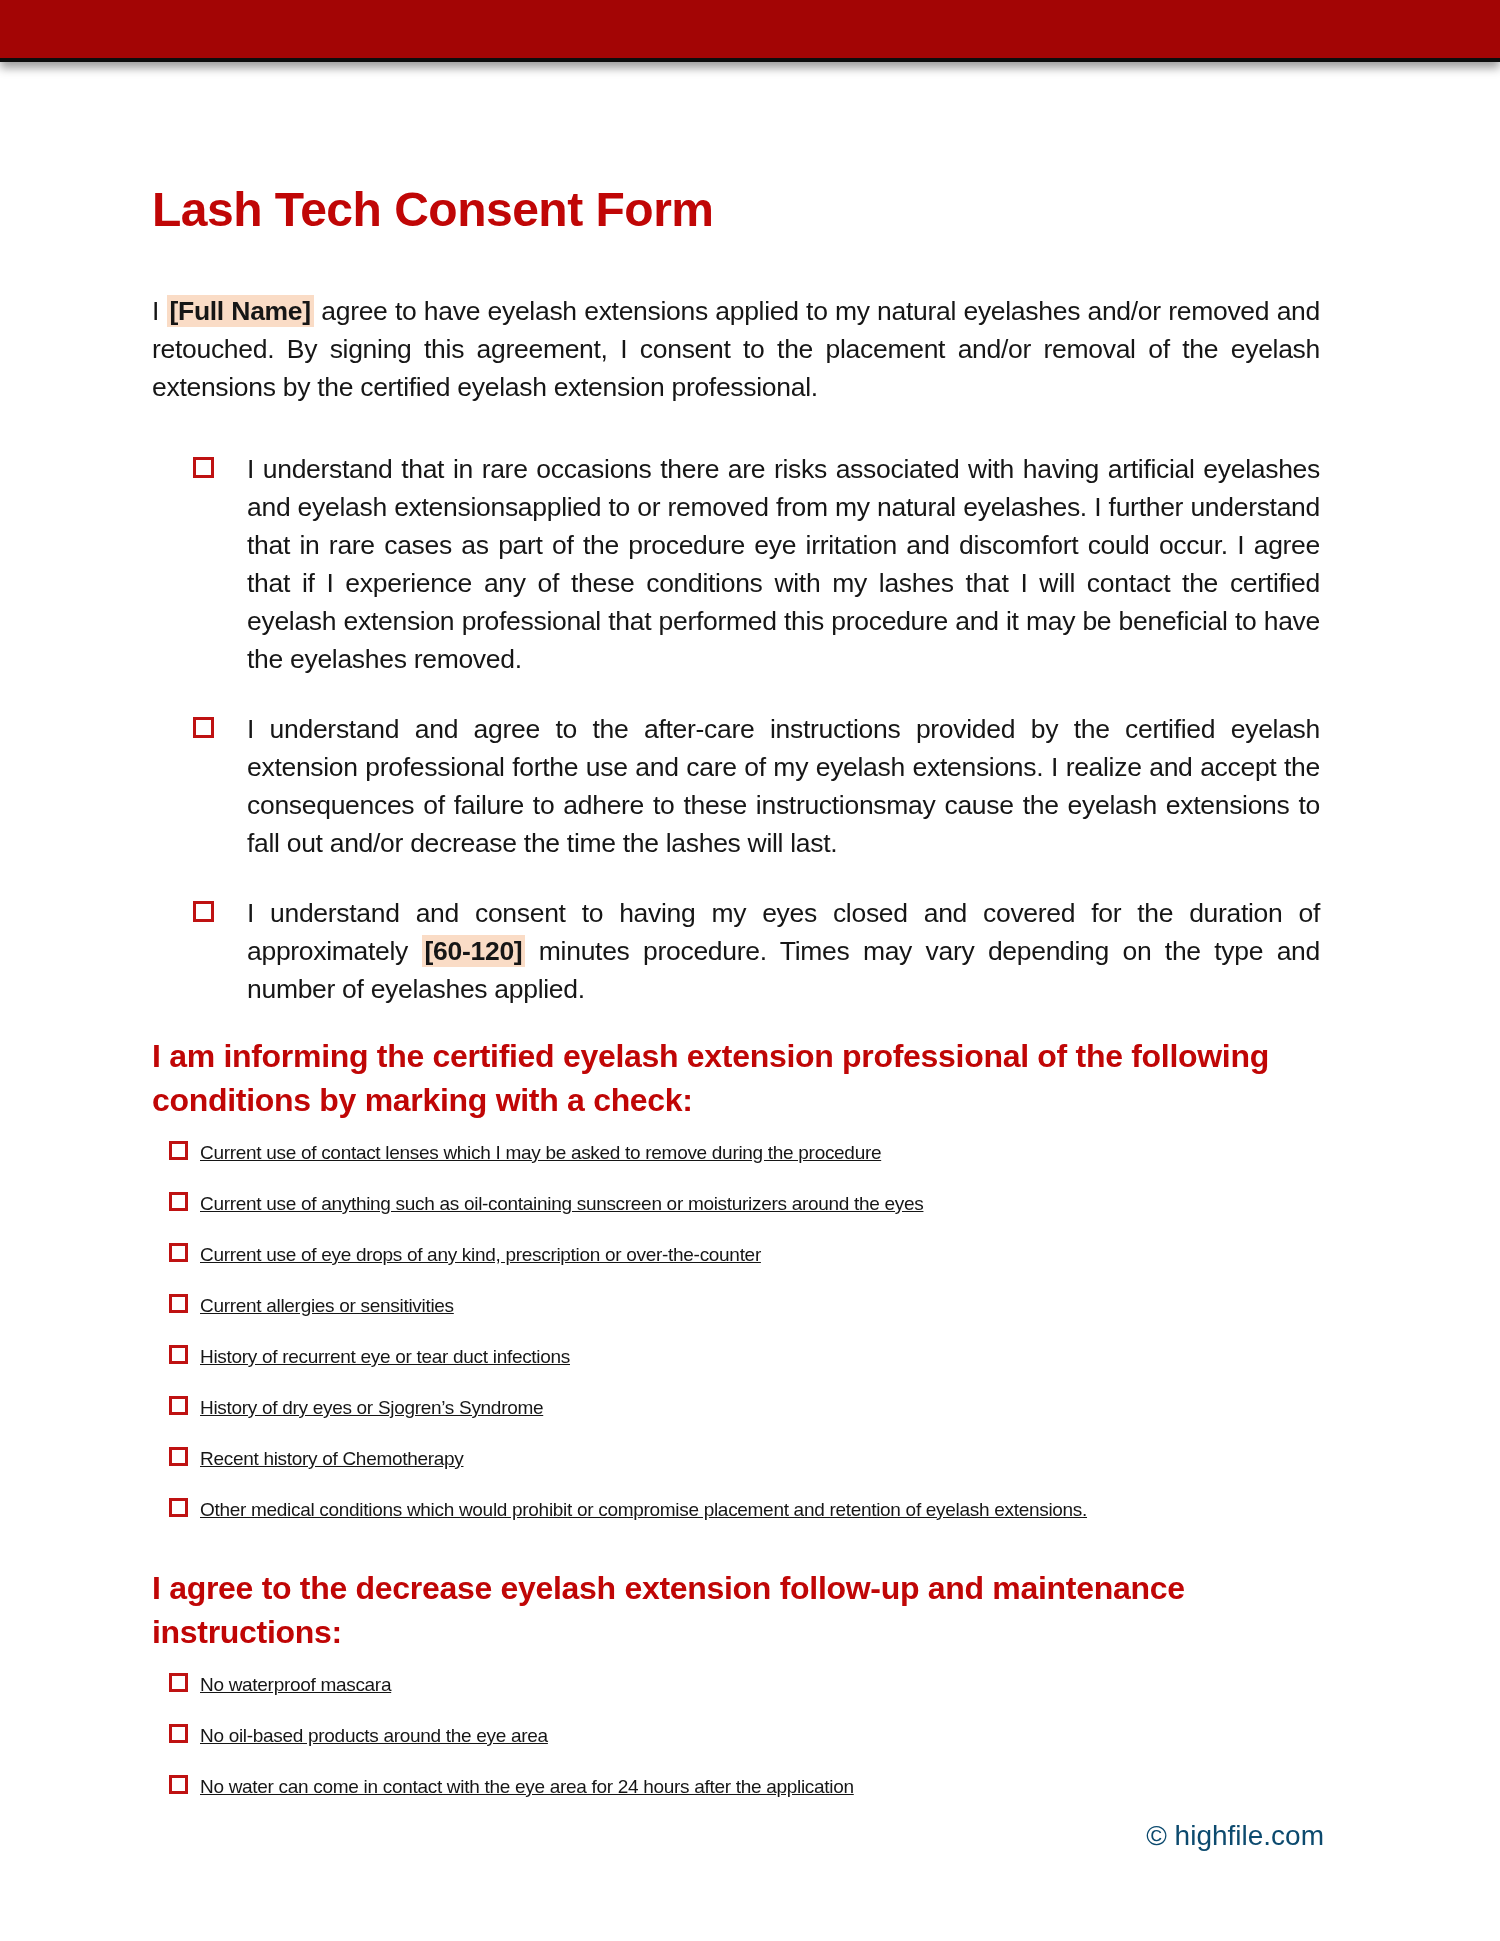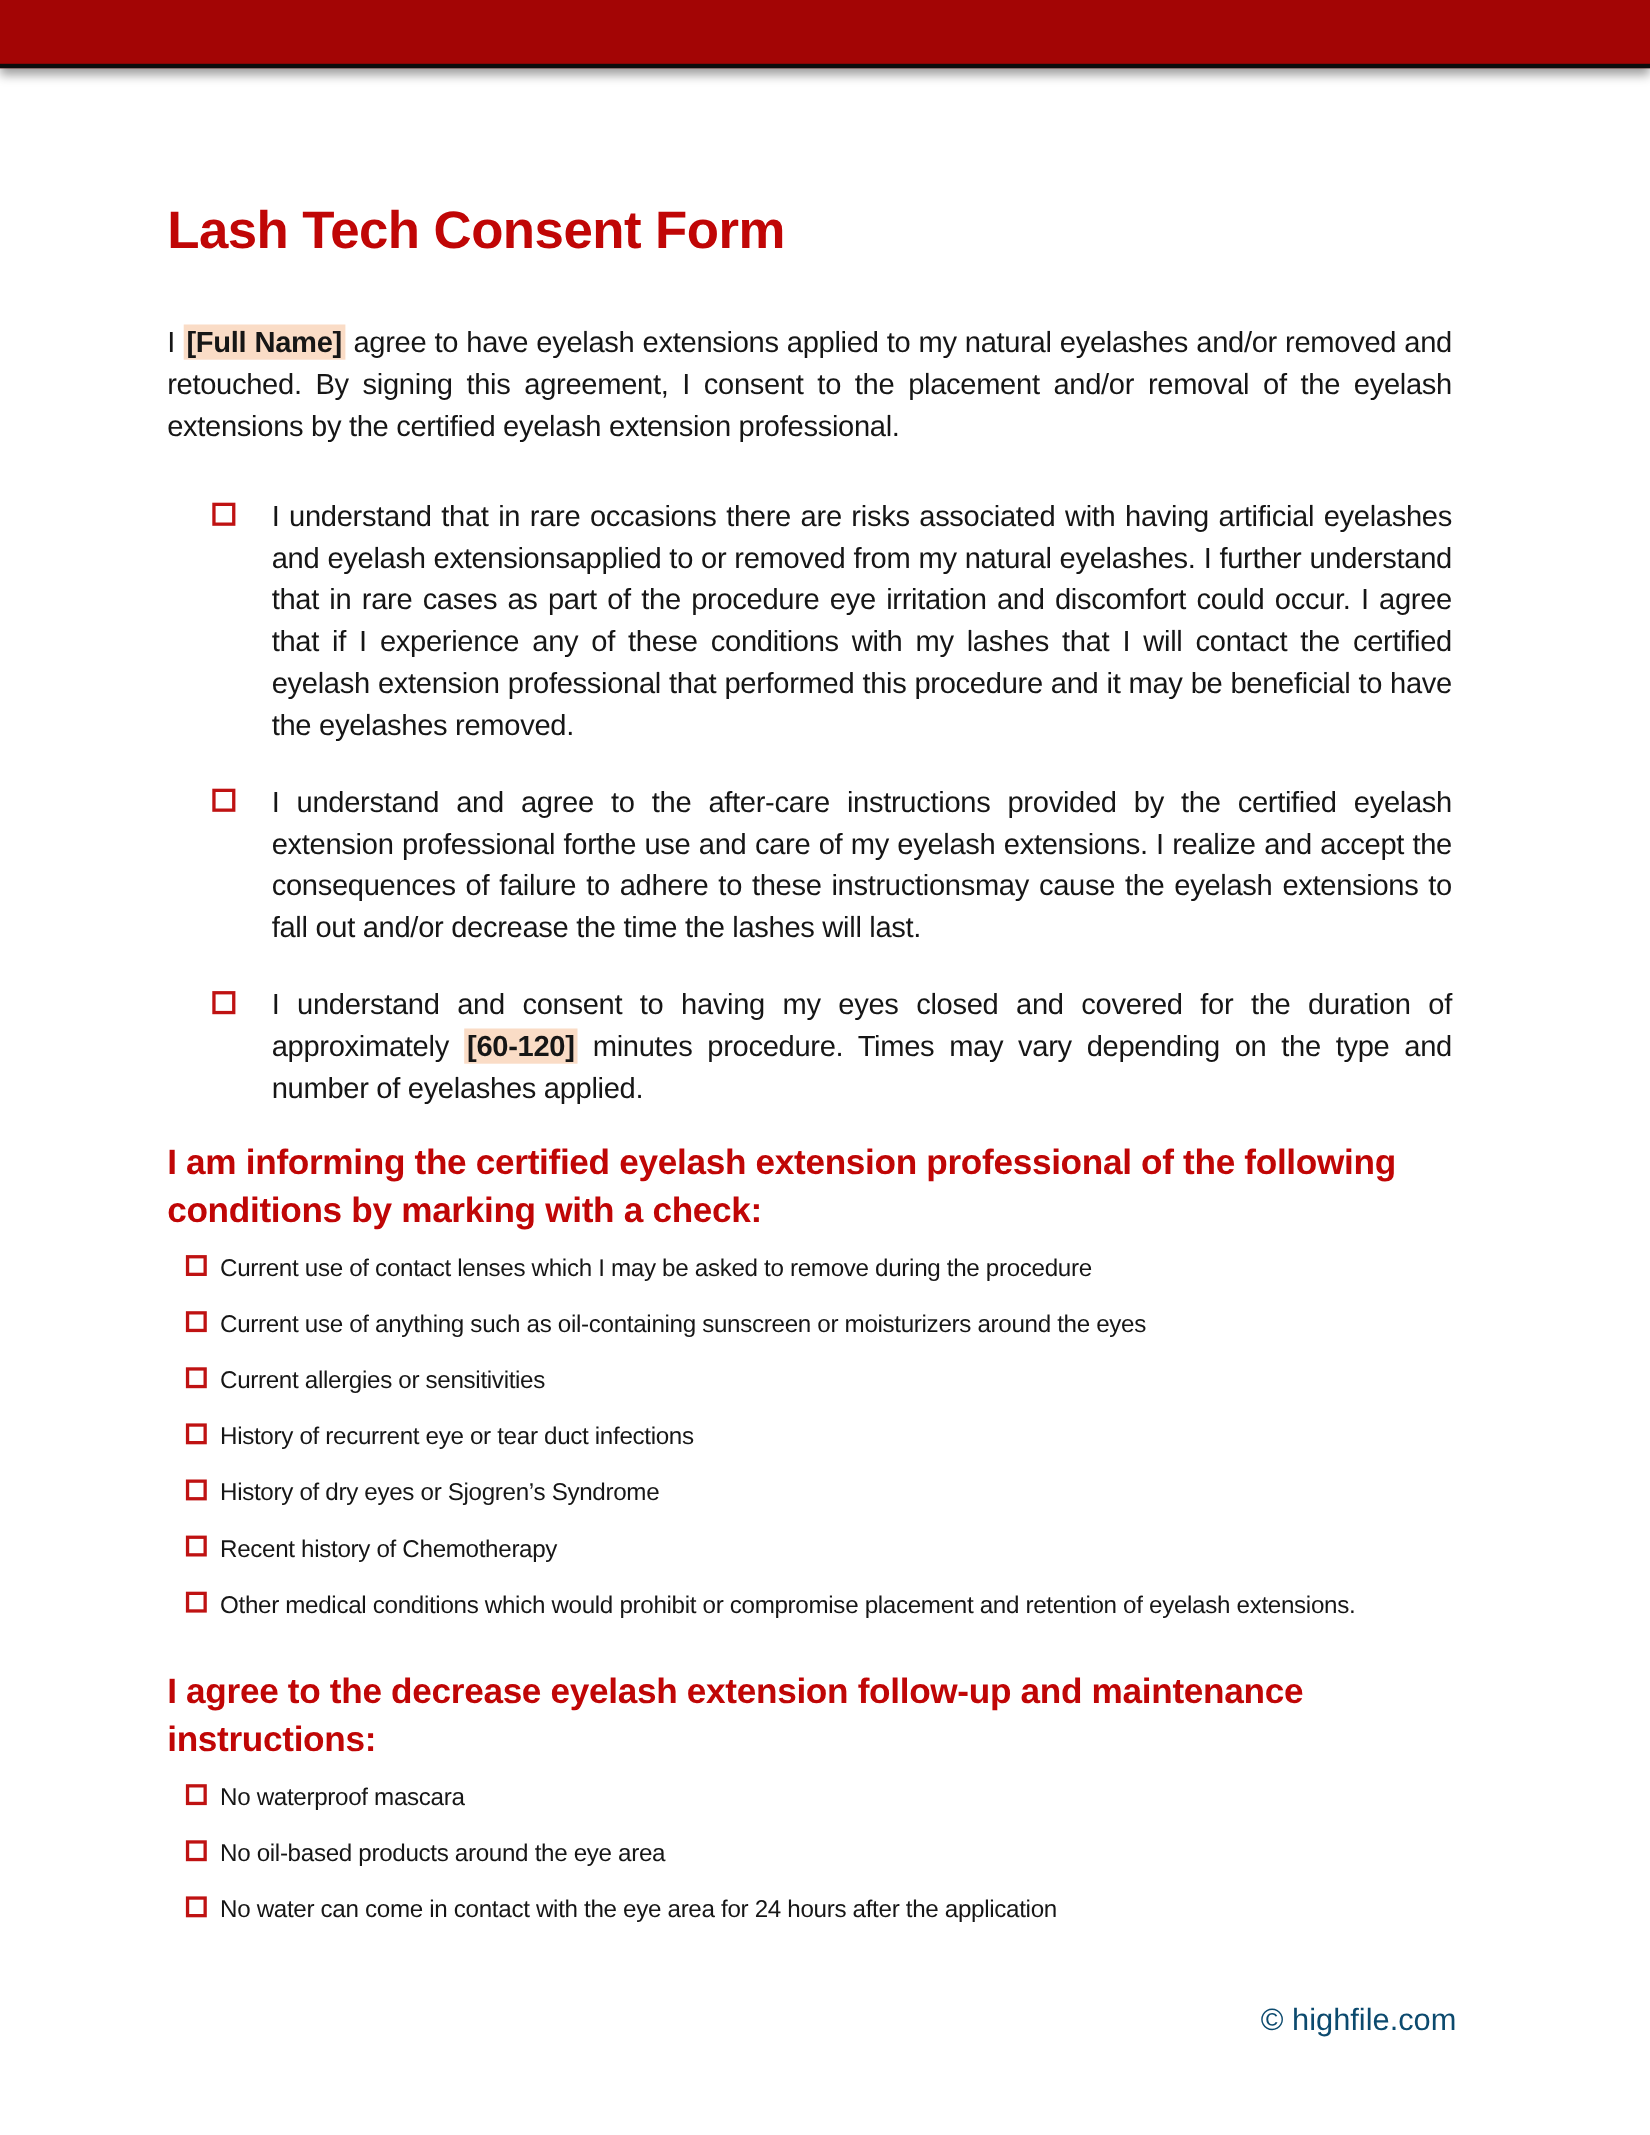--- a/index.html
+++ b/index.html
@@ -67,24 +67,25 @@
     color: var(--accent_red, #c00606);
     font-weight: bold;
     font-size: 32px;
     line-height: 44px;
     letter-spacing: -0.3px;
   }
   .check-list { margin-top: 14px; }
   .check-item {
     position: relative;
     padding-left: 48px;
-    font-size: 22px;
+    font-size: 19px;
     line-height: 33px;
     letter-spacing: -0.3px;
     margin-bottom: 18px;
+    text-decoration: underline;
   }
   .cb2 {
     position: absolute;
     left: 17px;
     top: 5px;
     width: 19px;
     height: 19px;
     border: 3px solid var(--checkbox_red, #bf1212);
     background: #ffffff;
     cursor: pointer;
@@ -134,20 +135,24 @@
     <div class="check-item">
       <span class="cb2"></span>
       <span>Current use of contact lenses which I may be asked to remove during the procedure</span>
     </div>
     <div class="check-item">
       <span class="cb2"></span>
       <span>Current use of anything such as oil-containing sunscreen or moisturizers around the eyes</span>
     </div>
     <div class="check-item">
       <span class="cb2"></span>
+      <span>Current use of eye drops of any kind, prescription or over-the-counter</span>
+    </div>
+    <div class="check-item">
+      <span class="cb2"></span>
       <span>Current allergies or sensitivities</span>
     </div>
     <div class="check-item">
       <span class="cb2"></span>
       <span>History of recurrent eye or tear duct infections</span>
     </div>
     <div class="check-item">
       <span class="cb2"></span>
       <span>History of dry eyes or Sjogren’s Syndrome</span>
     </div>

